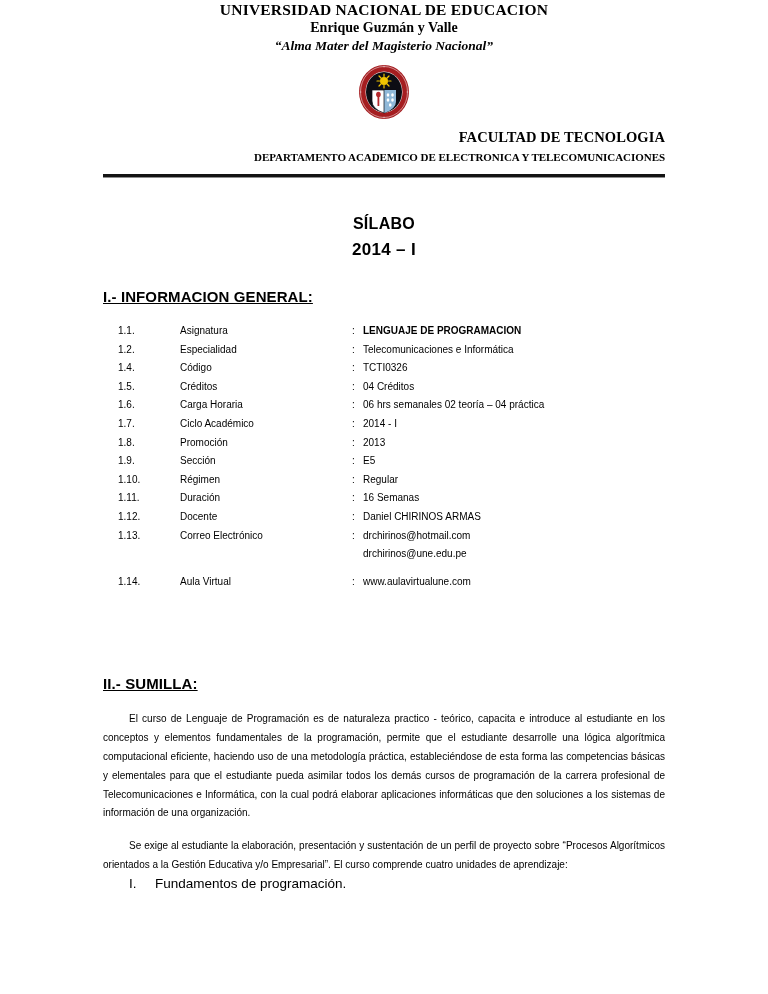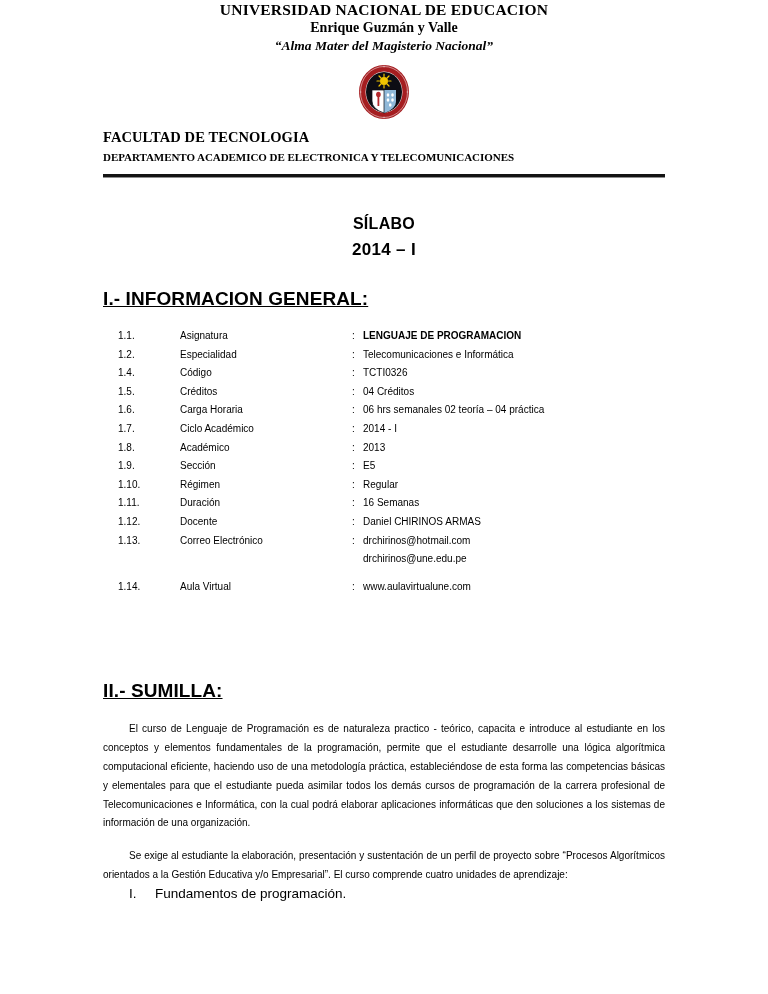--- a/index.html
+++ b/index.html
@@ -56,21 +56,21 @@
     line-height: 0;
   }
   .emblem {
     display: inline-block;
     width: 52px;
     height: 56px;
   }
 
   
   .faculty {
-    text-align: left;
+    text-align: right;
     font-family: "Liberation Serif", serif;
     font-weight: bold;
   }
   .fac-line1 {
     font-size: 14.5px;
     line-height: 20px;
     letter-spacing: 0.1px;
   }
   .fac-line2 {
     font-size: 11px;
@@ -102,21 +102,21 @@
     font-weight: bold;
     font-size: 17px;
     line-height: 24px;
     margin-top: 2px;
     letter-spacing: 0.3px;
   }
 
   
   .section-heading {
     font-weight: bold;
-    font-size: 19px;
+    font-size: 15px;
     text-decoration: underline;
     letter-spacing: 0.1px;
   }
   #info-heading { margin-top: 26px; }
   #sumilla-heading { margin-top: 0; }
 
   
   .info-table {
     margin-top: 17px;
     margin-left: 15px;
@@ -270,21 +270,21 @@
           <td class="col-value">06 hrs semanales 02 teoría – 04 práctica</td>
         </tr>
         <tr>
           <td class="col-num">1.7.</td>
           <td class="col-label">Ciclo Académico</td>
           <td class="col-colon">:</td>
           <td class="col-value">2014 - I</td>
         </tr>
         <tr>
           <td class="col-num">1.8.</td>
-          <td class="col-label">Académico</td>
+          <td class="col-label">Promoción</td>
           <td class="col-colon">:</td>
           <td class="col-value">2013</td>
         </tr>
         <tr>
           <td class="col-num">1.9.</td>
           <td class="col-label">Sección</td>
           <td class="col-colon">:</td>
           <td class="col-value">E5</td>
         </tr>
         <tr>

